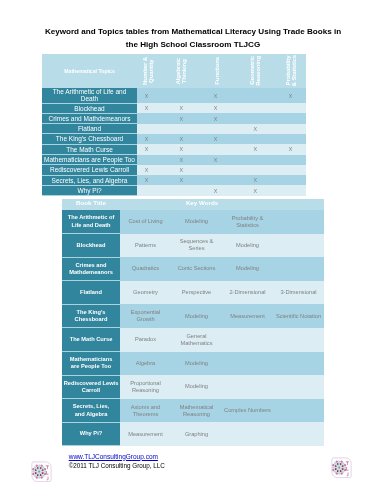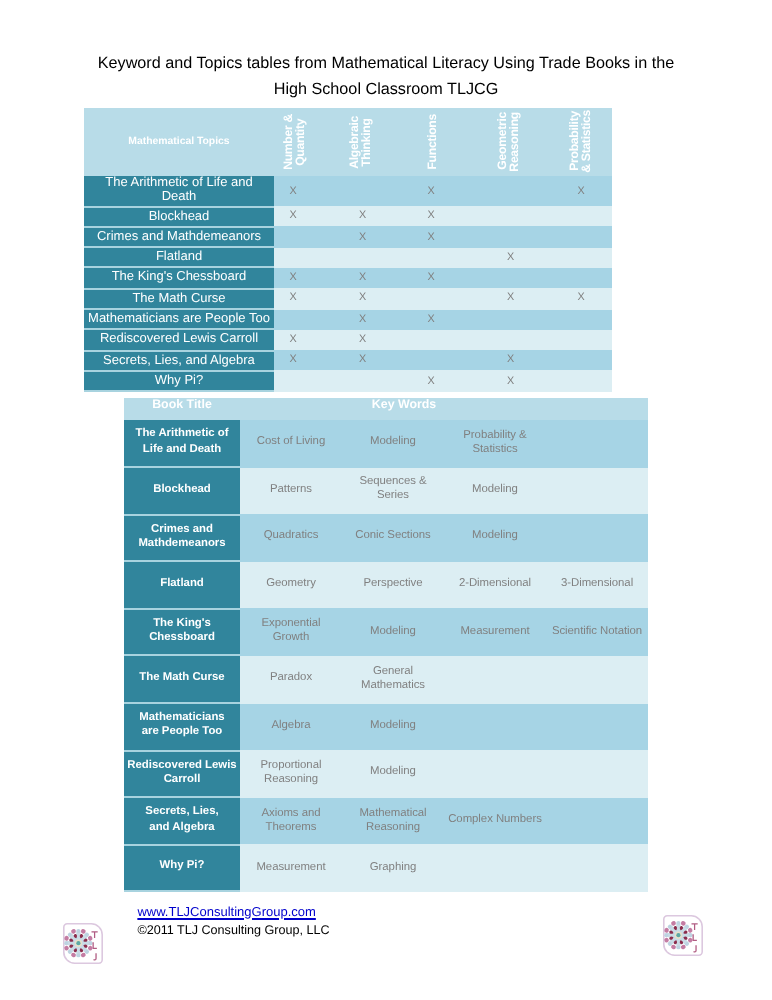--- a/index.html
+++ b/index.html
@@ -1,19 +1,19 @@
 <!DOCTYPE html>
 <html><head>
 <meta charset="utf-8">
 <title>Keyword and Topics tables</title>
 <style>
   html,body{margin:0;padding:0;}
   body{width:386px;height:500px;background:#ffffff;font-family:"Liberation Sans",sans-serif;overflow:hidden;}
   .page{position:relative;width:386px;height:500px;}
-  .title{position:absolute;left:43px;top:26.2px;width:300px;text-align:center;font-size:8.1px;line-height:12.4px;color:#000;font-weight:400;}
+  .title{position:absolute;left:43px;top:26.2px;width:300px;text-align:center;font-size:8.1px;line-height:12.4px;color:#000;font-weight:700;}
   
   .t1{position:absolute;left:42px;top:53.8px;width:264px;border-collapse:collapse;table-layout:fixed;}
   .t1 td,.t1 th{padding:0;border:0;}
   .t1 col.c0{width:95px;}
   .t1 col.c1{width:27px;}
   .t1 col.c2{width:34.5px;}
   .t1 col.c3{width:37px;}
   .t1 col.c4{width:39.7px;}
   .t1 col.c5{width:30.8px;}
   .t1 .cell.cx1{padding-right:8px;}

